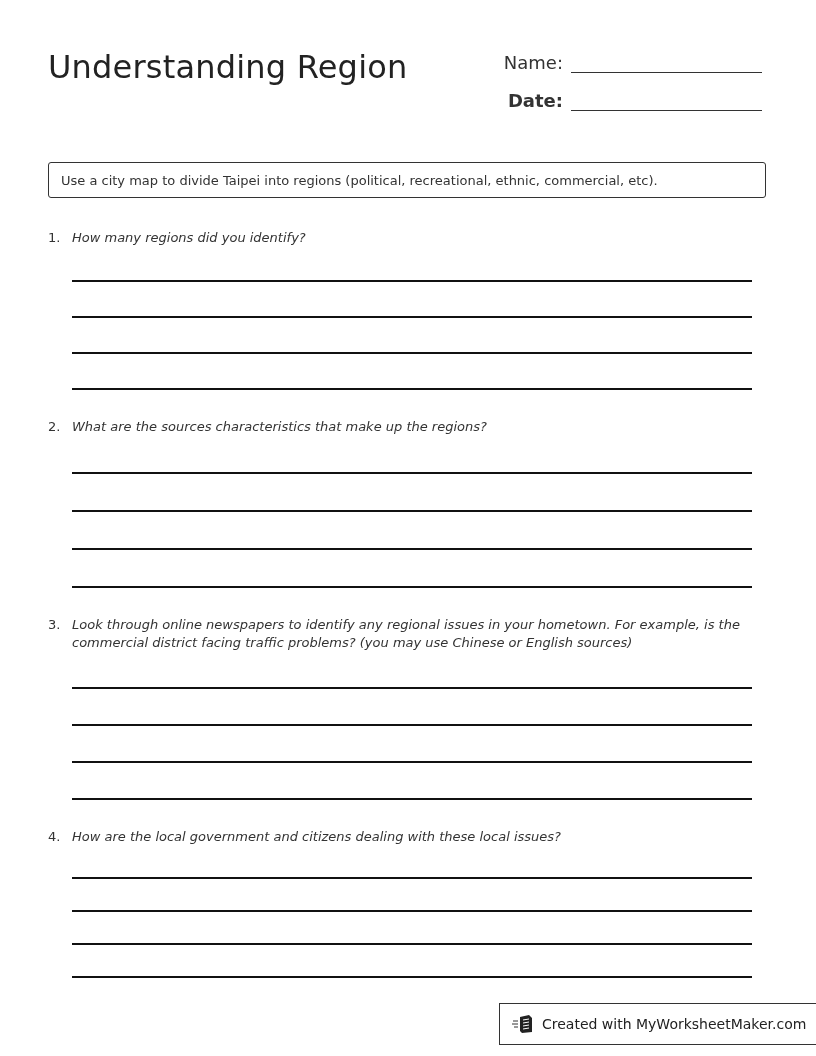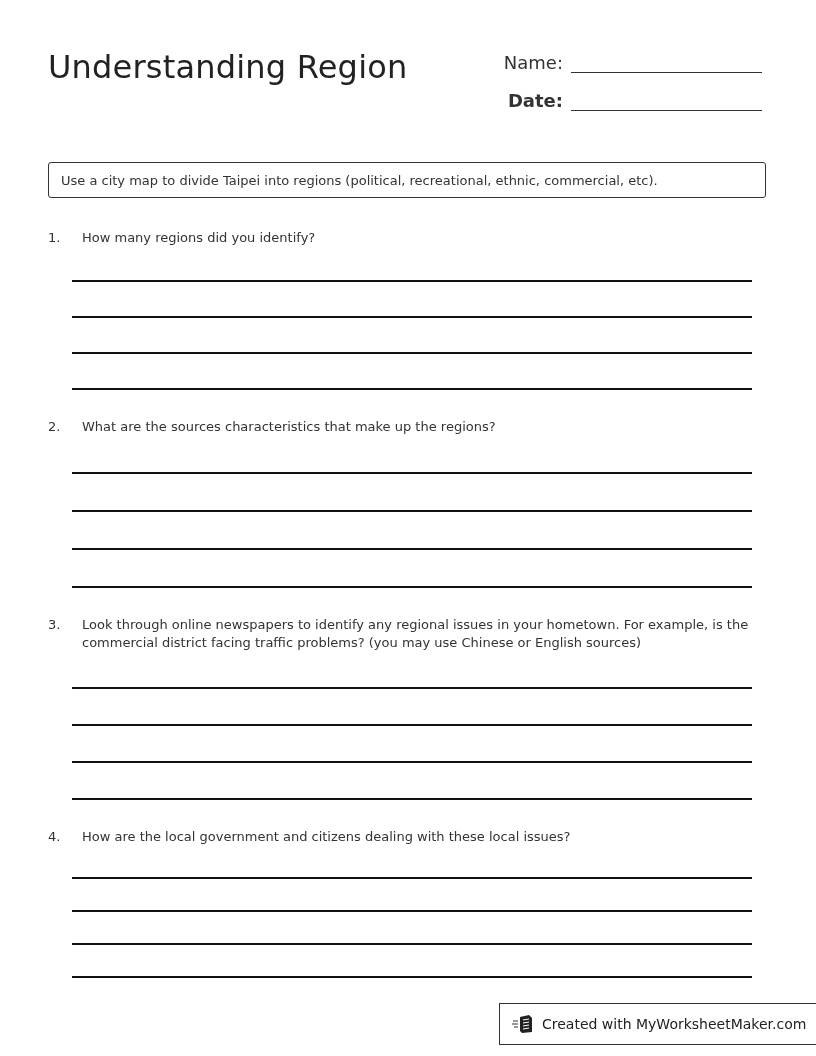--- a/index.html
+++ b/index.html
@@ -7,21 +7,21 @@
          font-family:"DejaVu Sans","Liberation Sans",sans-serif; color:#222; }
   .title { position:absolute; left:48px; top:48px; font-size:32px; color:#222; letter-spacing:0.2px;text-align:right; }
   .field { position:absolute; display:flex; align-items:flex-end; }
   .field .lbl { font-size:18px; color:#333; width:70px; text-align:right; margin-right:8px; }
   .field .line { width:191px; border-bottom:1.5px solid #333; height:20px; }
   .instr { position:absolute; left:48px; top:162px; width:718px; height:36px; box-sizing:border-box;
            border:1.5px solid #333; border-radius:3px; font-size:13px; color:#333;
            padding:0 0 0 12px; display:flex; align-items:center; }
   .q { position:absolute; left:48px; width:720px; font-size:13px; color:#333; line-height:18px; }
   .q .num { position:absolute; left:0; top:0; }
-  .q .txt { margin-left:34px; display:block; }
+  .q .txt { margin-left:24px; display:block;font-style:italic; }
   .ans { position:absolute; left:72px; width:680px; border-top:2.5px solid #111; }
   .badge { position:absolute; left:499px; top:1003px; width:358px; height:42px; box-sizing:border-box;
            border:1.5px solid #333; display:flex; align-items:center; padding-left:12px; font-size:14px; color:#222; }
   .badge svg { margin-right:8px; }
 </style>
 </head>
 <body>
 
 <div class="title">Understanding Region</div>
 

